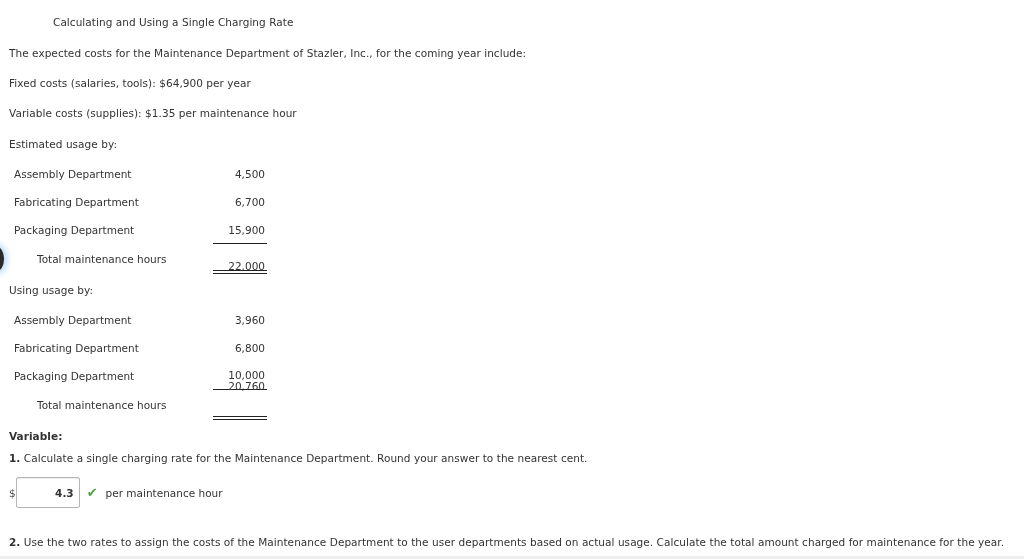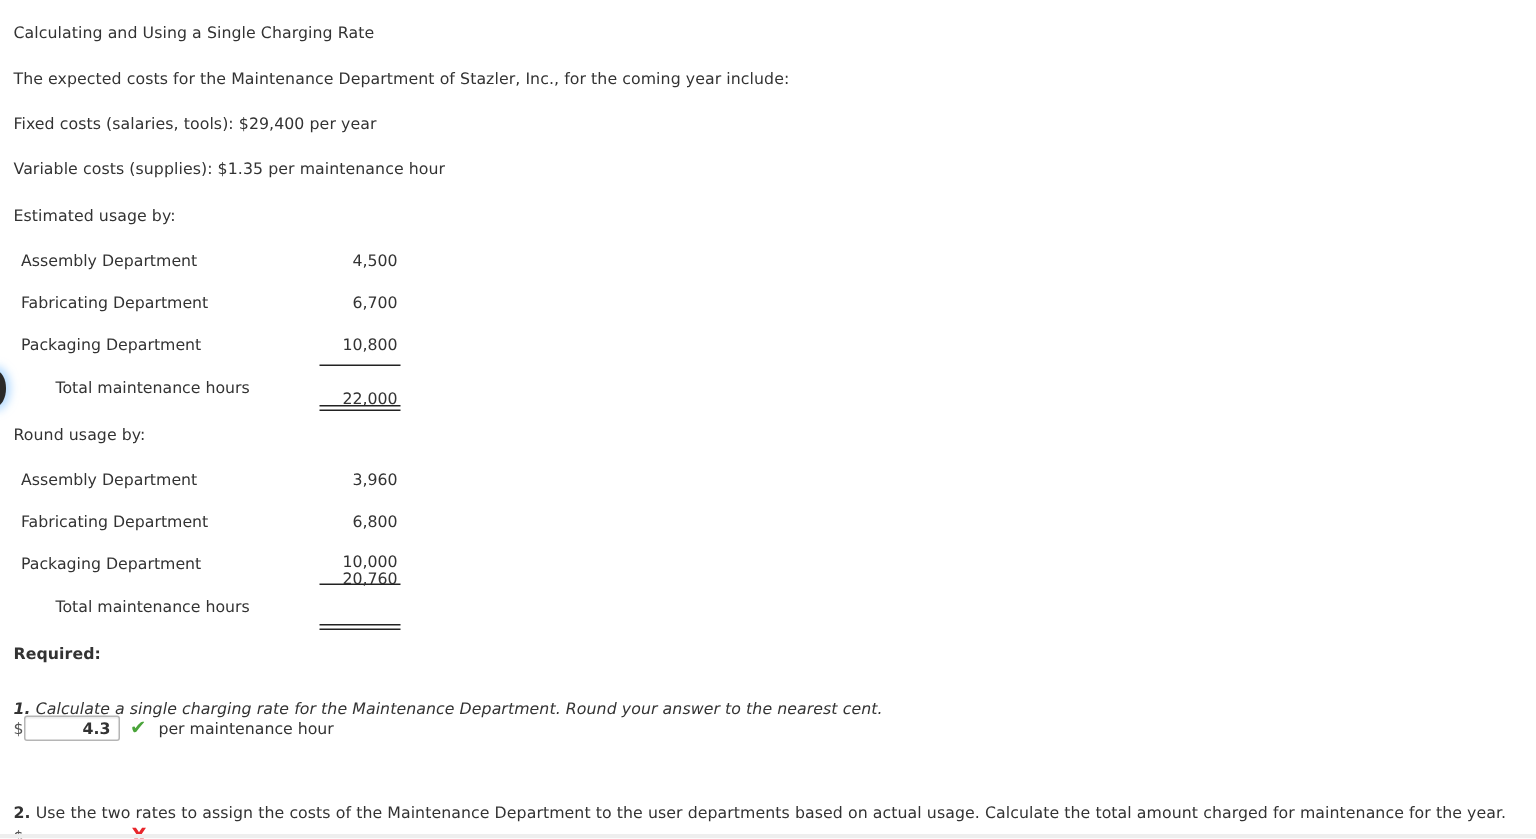--- a/index.html
+++ b/index.html
@@ -58,21 +58,21 @@
       display: flex;
       align-items: center;
       white-space: nowrap;
     }
     .dollar {
       color: #555;
       margin-right: 0px;
     }
     .answer-input {
       box-sizing: border-box;
-      height: 17px;
+      height: 31px;
       border: 1px solid #b5b5b5;
       border-radius: 2px;
       box-shadow: inset 0 1px 1px rgba(0,0,0,0.08);
       font-family: "DejaVu Sans", "Liberation Sans", sans-serif;
       font-size: 10.5px;
       font-weight: bold;
       color: #333;
       text-align: right;
       padding: 0 5px;
       background: #fff;
@@ -110,67 +110,67 @@
       width: 1024px;
       height: 3px;
       background: #eeeeee;
     }
   </style>
 </head>
 <body>
 
 <div class="left-indicator"></div>
 
-<div class="line" style="top:16px;">Calculating and Using a Single Charging Rate</div>
+<div class="line" style="top:16px;margin-left:44px;">Calculating and Using a Single Charging Rate</div>
 <div class="line" style="top:47px;">The expected costs for the Maintenance Department of Stazler, Inc., for the coming year include:</div>
-<div class="line" style="top:77px;">Fixed costs (salaries, tools): $29,400 per year</div>
+<div class="line" style="top:77px;">Fixed costs (salaries, tools): $64,900 per year</div>
 <div class="line" style="top:107px;">Variable costs (supplies): $1.35 per maintenance hour</div>
 <div class="line" style="top:138px;">Estimated usage by:</div>
 
 <div>
   <div class="row-label" style="top:168px;">Assembly Department</div>
   <div class="row-value" style="top:168px;">4,500</div>
 
   <div class="row-label" style="top:196px;">Fabricating Department</div>
   <div class="row-value" style="top:196px;">6,700</div>
 
   <div class="row-label" style="top:224px;">Packaging Department</div>
-  <div class="row-value" style="top:224px;">10,800</div>
+  <div class="row-value" style="top:224px;">15,900</div>
 
   <div class="rule-single" style="top:243px;"></div>
 
   <div class="row-label total" style="top:253px;">Total maintenance hours</div>
   <div class="row-value" style="top:260px;">22,000</div>
 
   <div class="rule-double" style="top:270px;"></div>
 </div>
 
-<div class="line" style="top:284px;">Round usage by:</div>
+<div class="line" style="top:284px;">Using usage by:</div>
 
 <div>
   <div class="row-label" style="top:314px;">Assembly Department</div>
   <div class="row-value" style="top:314px;">3,960</div>
 
   <div class="row-label" style="top:342px;">Fabricating Department</div>
   <div class="row-value" style="top:342px;">6,800</div>
 
   <div class="row-label" style="top:370px;">Packaging Department</div>
   <div class="row-value" style="top:369px;">10,000</div>
 
   <div class="rule-single" style="top:389px;"></div>
 
   <div class="row-label total" style="top:399px;">Total maintenance hours</div>
   <div class="row-value" style="top:380px;">20,760</div>
 
   <div class="rule-double" style="top:416px;"></div>
 </div>
 
-<div class="line bold" style="top:430px;">Required:</div>
+<div class="line bold" style="top:430px;">Variable:</div>
 
-<div class="line" style="top:467px;font-style:italic;">
+<div class="line" style="top:452px;">
   <span class="bold">1.</span><span> Calculate a single charging rate for the Maintenance Department. Round your answer to the nearest cent.</span>
 </div>
 <div class="answer-row" style="top:477px;">
   <span class="dollar">$</span>
   <input class="answer-input" style="width: 64px;" type="text" value="4.3">
   <span class="check-icon">✔</span>
   <span>per maintenance hour</span>
 </div>
 
 <div class="line" style="top:536px;">

